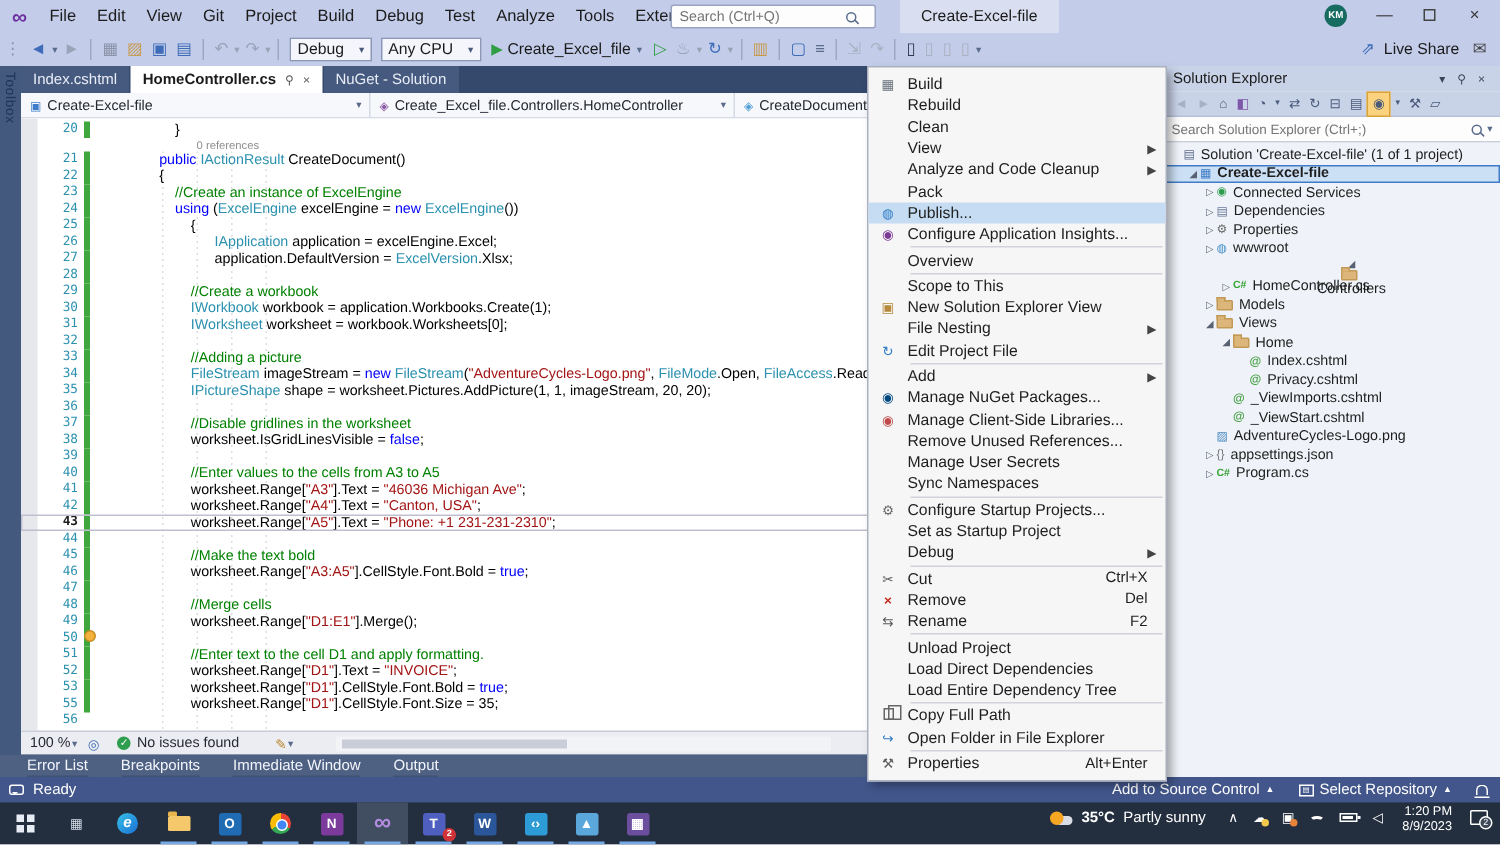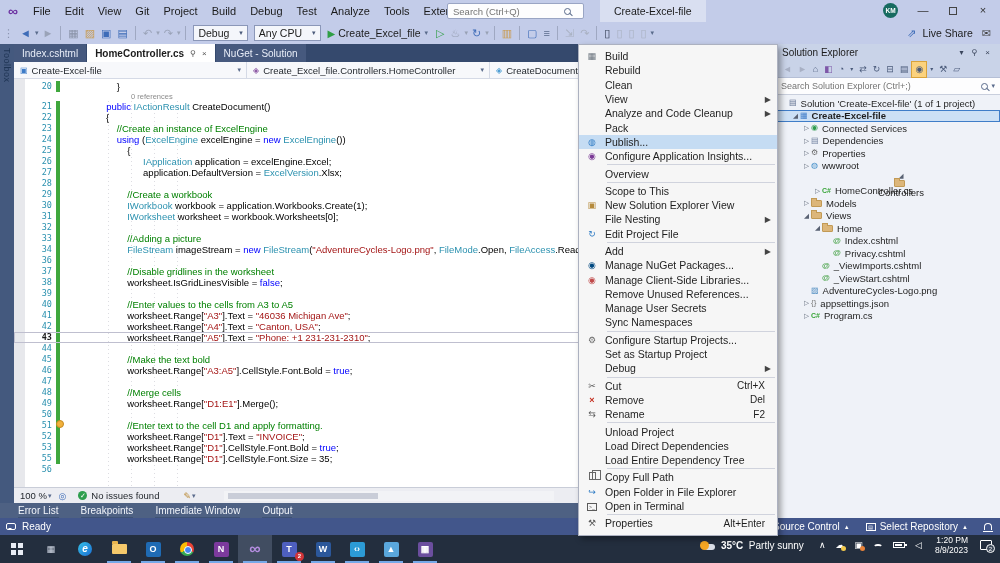--- a/index.html
+++ b/index.html
@@ -362,20 +362,25 @@
             <span class="ln">33</span>
             <span class="chg on"></span>
             <span class="code"><span class="tk-p">                </span><span class="tk-c">//Adding a picture</span></span>
           </div>
           <div class="row">
             <span class="ln">34</span>
             <span class="chg on"></span>
             <span class="code"><span class="tk-p">                </span><span class="tk-t">FileStream</span><span class="tk-p"> imageStream = </span><span class="tk-k">new</span><span class="tk-p"> </span><span class="tk-t">FileStream</span><span class="tk-p">(</span><span class="tk-s">"AdventureCycles-Logo.png"</span><span class="tk-p">, </span><span class="tk-t">FileMode</span><span class="tk-p">.Open, </span><span class="tk-t">FileAccess</span><span class="tk-p">.Read);</span></span>
           </div>
           <div class="row">
+            <span class="ln">35</span>
+            <span class="chg on"></span>
+            <span class="code"><span class="tk-p">                </span><span class="tk-t">IPictureShape</span><span class="tk-p"> shape = worksheet.Pictures.AddPicture(1, 1, imageStream, 20, 20);</span></span>
+          </div>
+          <div class="row">
             <span class="ln">36</span>
             <span class="chg on"></span>
             <span class="code"></span>
           </div>
           <div class="row">
             <span class="ln">37</span>
             <span class="chg on"></span>
             <span class="code"><span class="tk-p">                </span><span class="tk-c">//Disable gridlines in the worksheet</span></span>
           </div>
           <div class="row">
@@ -764,24 +769,20 @@
         <span class="cm-label">Load Entire Dependency Tree</span>
       </div>
       <div class="cm-sep"></div>
       <div class="cm-item">
         <span class="cm-gutter"><span class="ic-copy"></span></span>
         <span class="cm-label">Copy Full Path</span>
       </div>
       <div class="cm-item">
         <span class="cm-gutter" style="color: rgb(46, 123, 196);">↪</span>
         <span class="cm-label">Open Folder in File Explorer</span>
-      </div>
-      <div class="cm-item">
-        <span class="cm-gutter"><span class="ic-terminal">&gt;_</span></span>
-        <span class="cm-label">Open in Terminal</span>
       </div>
       <div class="cm-sep"></div>
       <div class="cm-item">
         <span class="cm-gutter" style="color: rgb(90, 90, 90);">⚒</span>
         <span class="cm-label">Properties</span>
         <span class="cm-short">Alt+Enter</span>
       </div>
     </div>
 
   <div id="taskbar">

